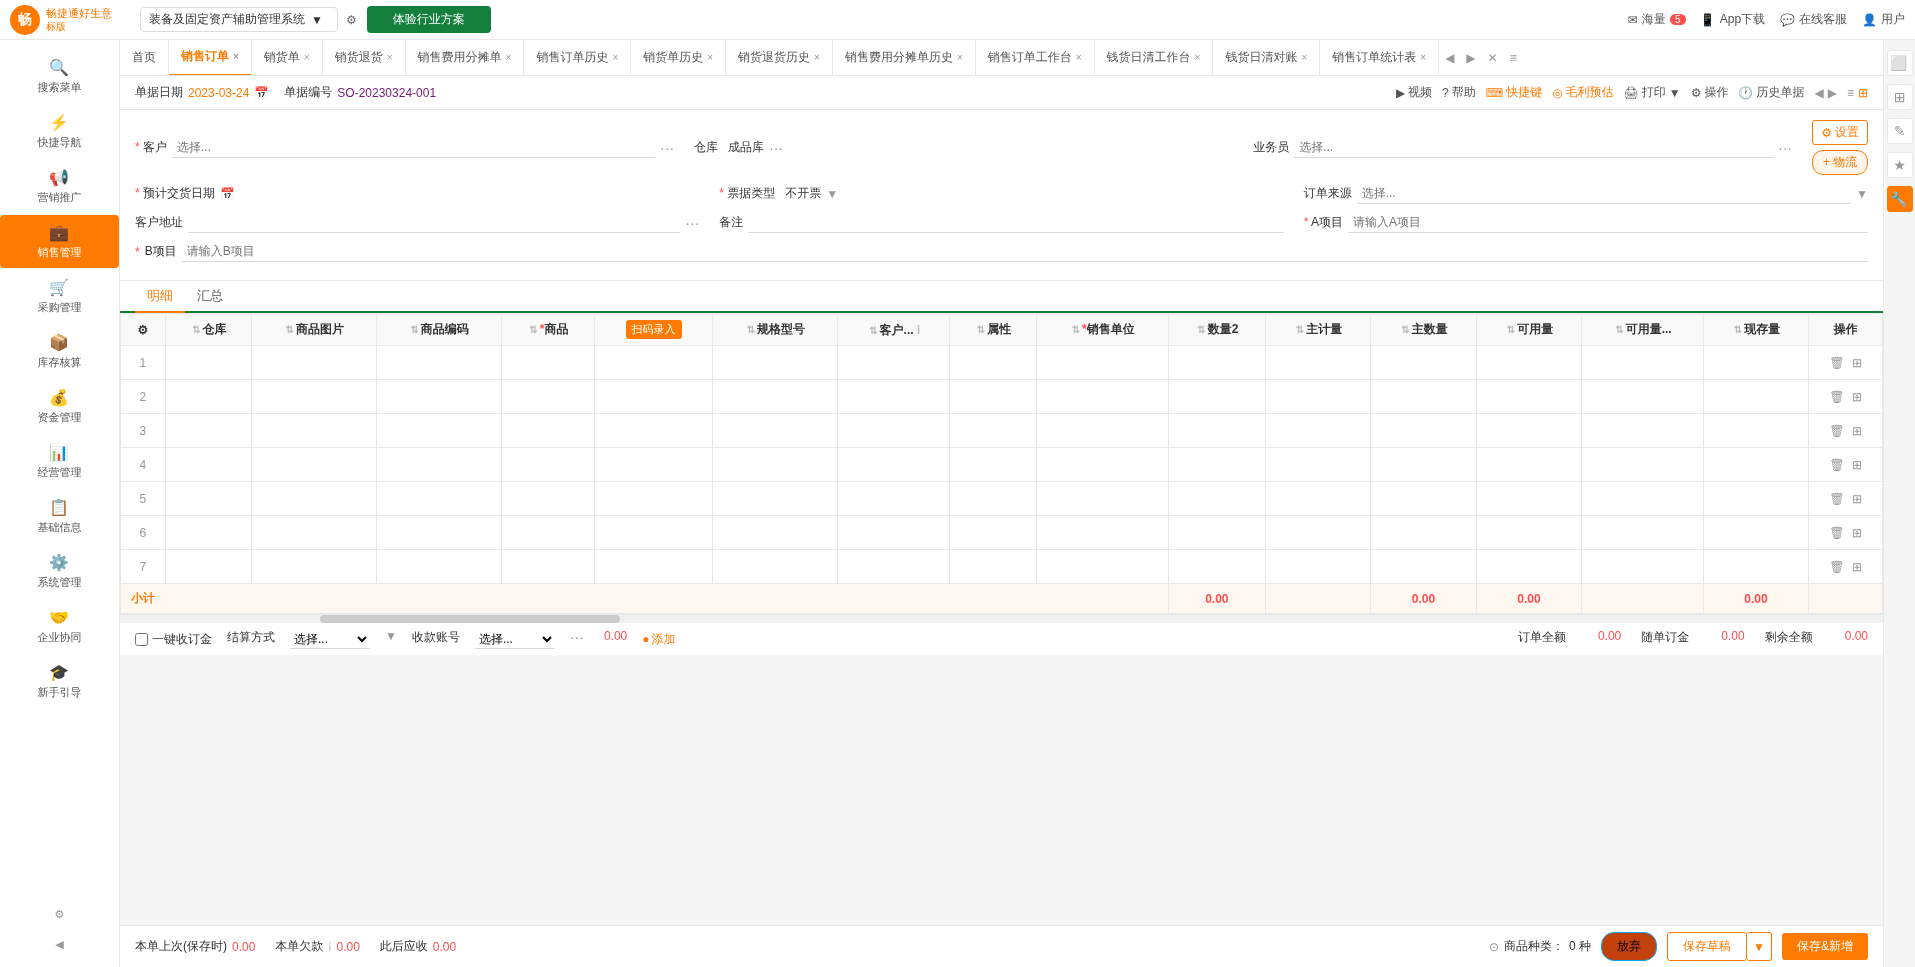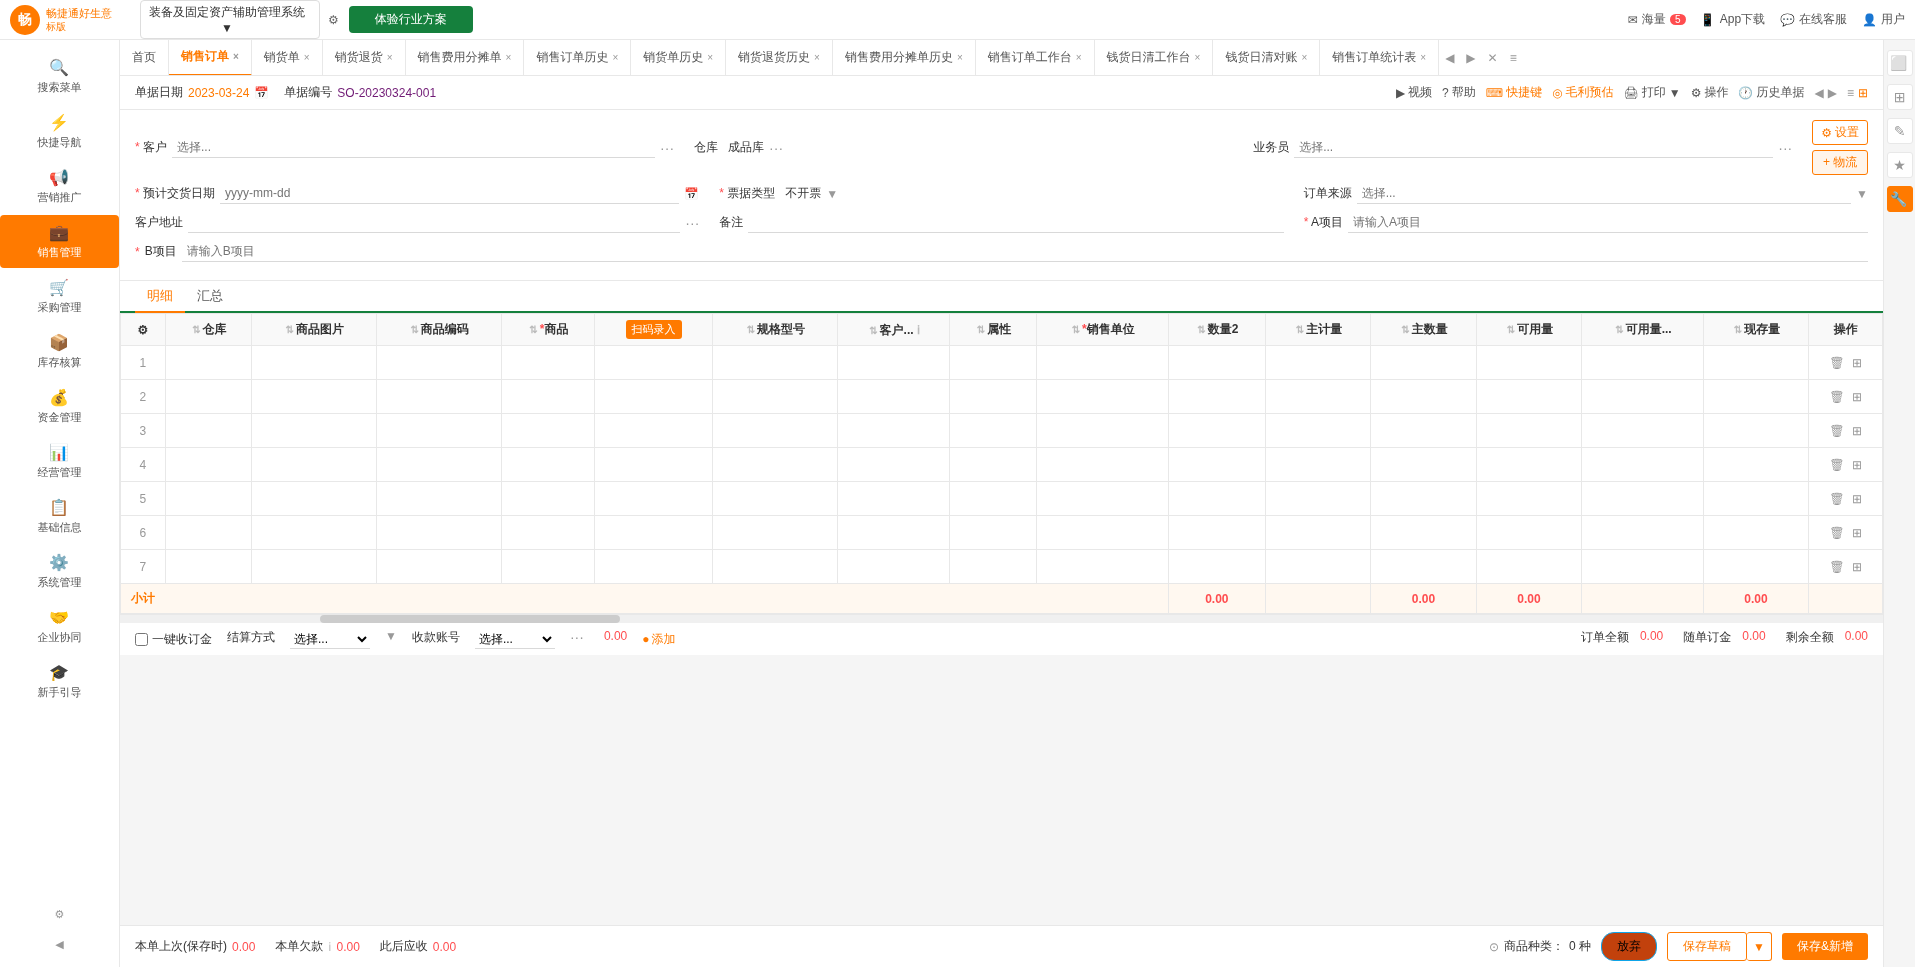--- a/index.html
+++ b/index.html
@@ -32,21 +32,20 @@
     }
     .logo-text { font-size: 11px; color: #ff7a00; line-height: 1.3; }
     .system-selector {
       display: flex; align-items: center;
       border: 1px solid #ddd;
       border-radius: 4px;
       padding: 3px 8px;
       cursor: pointer;
       font-size: 12px;
       margin-left: 10px;
-      flex-direction: column;
     }
     .system-selector span { margin-right: 6px; }
     .btn-industry {
       background: #15803d;
       color: #fff;
       border: none;
       border-radius: 4px;
       padding: 5px 26px;
       cursor: pointer;
       font-size: 12px;
@@ -262,21 +261,21 @@
       border-radius: 3px;
       font-size: 12px;
       cursor: pointer;
       display: flex; align-items: center; gap: 3px;
     }
     .add-goods-btn {
       background: #fff5eb;
       border: 1px solid #ff7a00;
       color: #ff7a00;
       padding: 3px 8px;
-      border-radius: 3px;
+      border-radius: 11px;
       font-size: 12px;
       cursor: pointer;
     }
     
     
     .detail-tabs {
       display: flex;
       gap: 0;
       border-bottom: 2px solid #15803d;
       background: #fff;
@@ -433,21 +432,21 @@
       background: #ff7a00;
       color: #fff;
       border-color: #ff7a00;
     }
     
     
     .checkbox-wrap {
       display: flex; align-items: center; gap: 4px; cursor: pointer;
     }
     .order-summary-row {
-      display: flex; justify-content: space-between; gap: 11px; margin-bottom: 3px;
+      display: flex; justify-content: space-between; gap: 32px; margin-bottom: 3px;
     }
     
     
     .payment-row {
       background: #fff;
       padding: 6px 15px;
       display: flex;
       gap: 15px;
       border-top: 1px solid #e8e8e8;
       font-size: 12px;
@@ -694,21 +693,20 @@
               <span>⚙</span>
               <span>设置</span>
             </button>
             <button class="add-goods-btn">+ 物流</button>
           </div>
         </div>
 
         <div class="form-row">
           <div class="form-field required">
             <span class="form-field-label">预计交货日期</span>
-            <input class="form-input" type="text" placeholder="yyyy-mm-dd" style="width: 120px;">
             <span style="cursor:pointer;color:#999;">📅</span>
           </div>
           <div class="form-field required">
             <span class="form-field-label">票据类型</span>
             <span style="margin-left:5px;font-size:12px;">不开票</span>
             <span style="cursor:pointer;color:#999;">▼</span>
           </div>
           <div class="form-field">
             <span class="form-field-label">订单来源</span>
             <input class="form-input" type="text" placeholder="选择..." style="">

